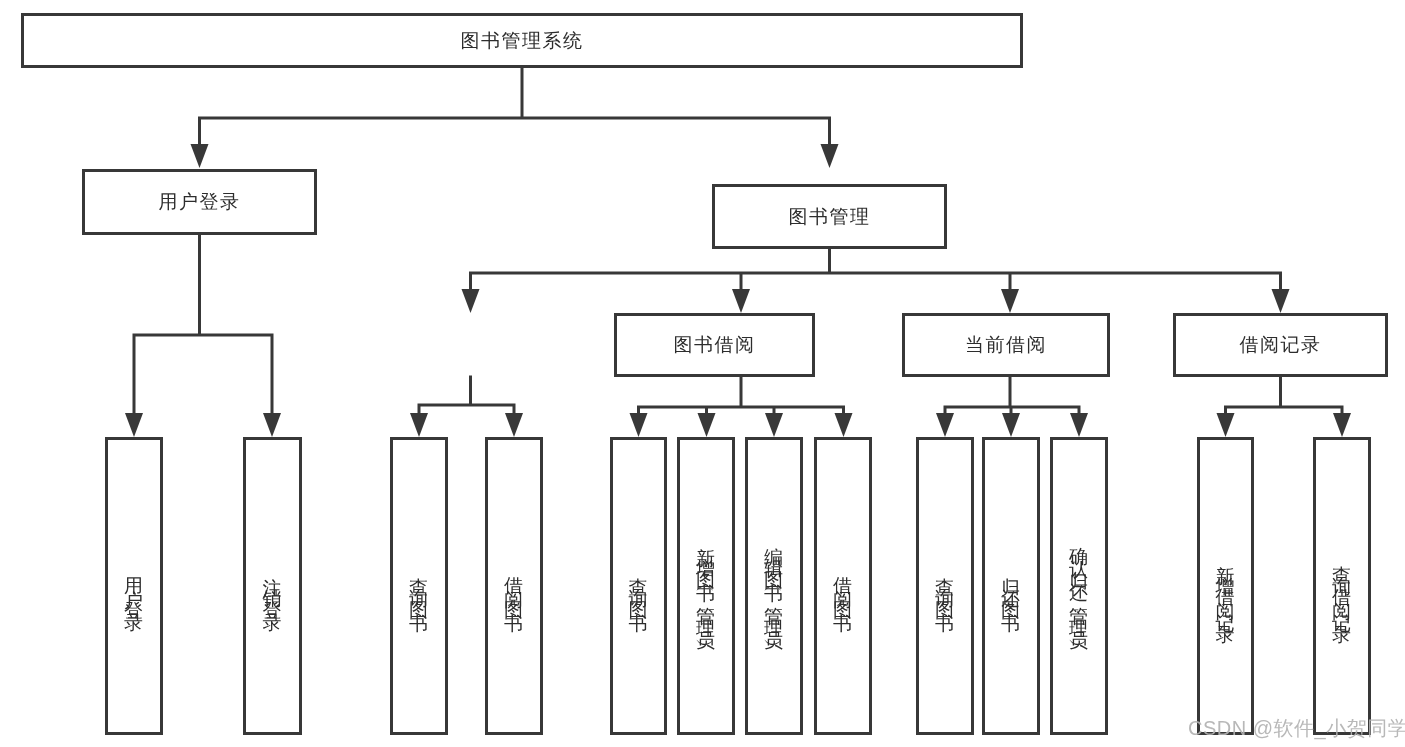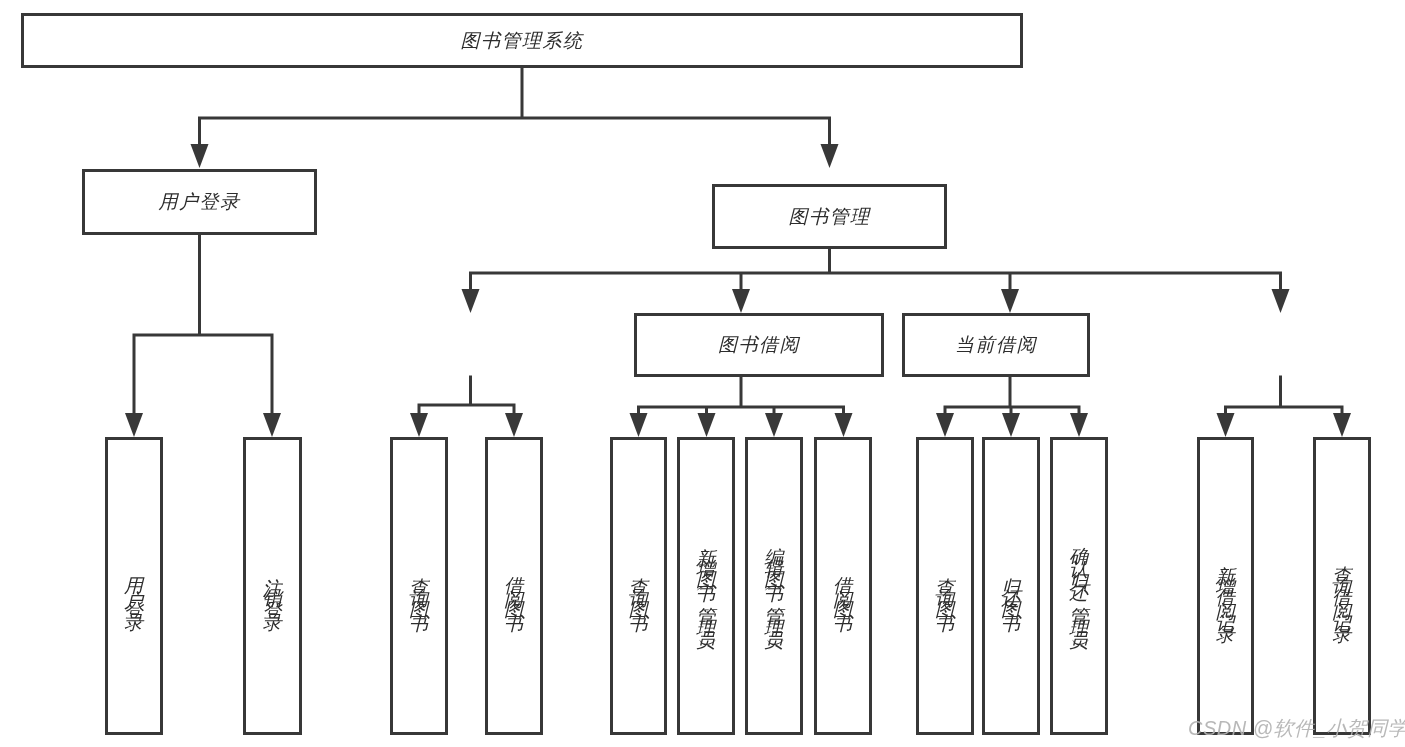--- a/index.html
+++ b/index.html
@@ -1,19 +1,18 @@
 <!DOCTYPE html>
 <html><head>
 <meta charset="utf-8">
 <style>
   html,body{margin:0;padding:0;background:#ffffff;}
   .canvas{
     position:relative;width:1405px;height:747px;background:#ffffff;overflow:hidden;
     font-family:"Liberation Sans","DejaVu Sans",sans-serif;
-    font-style:italic;
   }
   .connectors{position:absolute;left:0;top:0;z-index:1;}
   .node{
     position:absolute;box-sizing:border-box;border:3px solid #383838;background:#ffffff;
     display:flex;align-items:center;justify-content:center;color:#2d2d2d;z-index:2;
   }
   .node.h .label{font-size:19px;letter-spacing:1.5px;white-space:nowrap;}
   .node.leaf .label{
     writing-mode:vertical-rl;text-orientation:mixed;
     font-size:19px;letter-spacing:12px;line-height:1;white-space:nowrap;
@@ -72,25 +71,28 @@
     <span class="label">图书管理系统</span>
   </div>
 
   <div class="node h" style="left:82px;top:169px;width:235px;height:66px">
     <span class="label">用户登录</span>
   </div>
   <div class="node h" style="left:712px;top:184px;width:235px;height:65px">
     <span class="label">图书管理</span>
   </div>
 
-  <div class="node h" style="left:634px;top:313px;width:250px;height:64px">
+  <div class="node h" style="left:614px;top:313px;width:201px;height:64px">
     <span class="label">图书借阅</span>
   </div>
-  <div class="node h" style="left:902px;top:313px;width:188px;height:64px">
+  <div class="node h" style="left:902px;top:313px;width:208px;height:64px">
     <span class="label">当前借阅</span>
+  </div>
+  <div class="node h" style="left:1173px;top:313px;width:215px;height:64px">
+    <span class="label">借阅记录</span>
   </div>
 
   <div class="node leaf" style="left:105px;top:437px;width:58px;height:298px">
     <span class="label">用户登录</span>
   </div>
   <div class="node leaf" style="left:243px;top:437px;width:59px;height:298px">
     <span class="label">注销登录</span>
   </div>
 
   <div class="node leaf" style="left:390px;top:437px;width:58px;height:298px">

